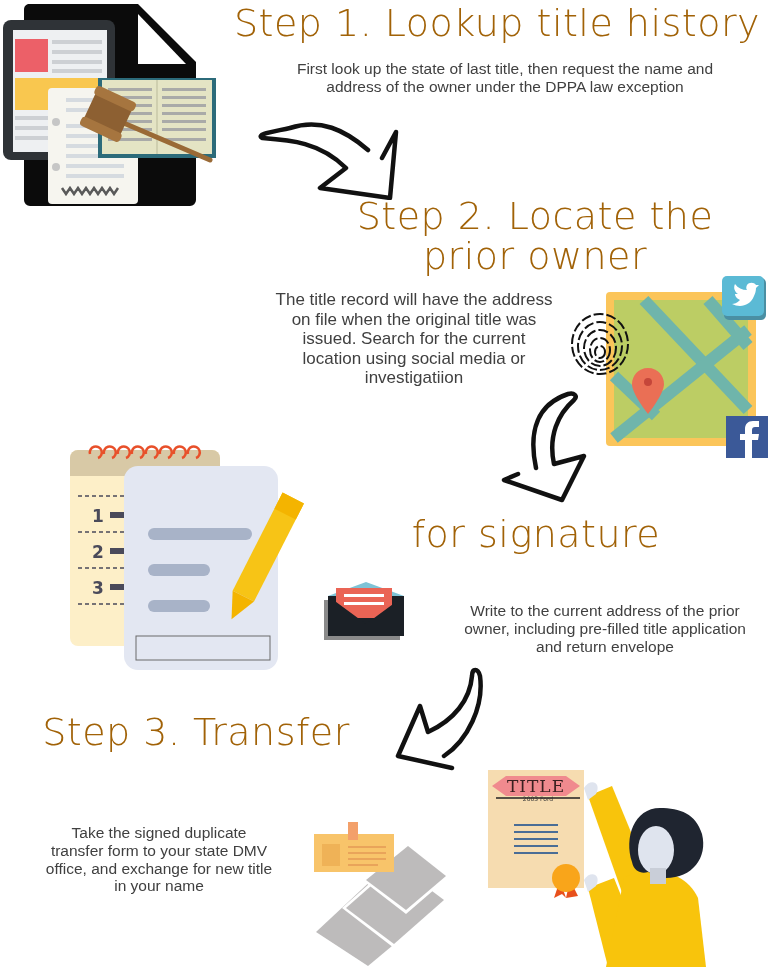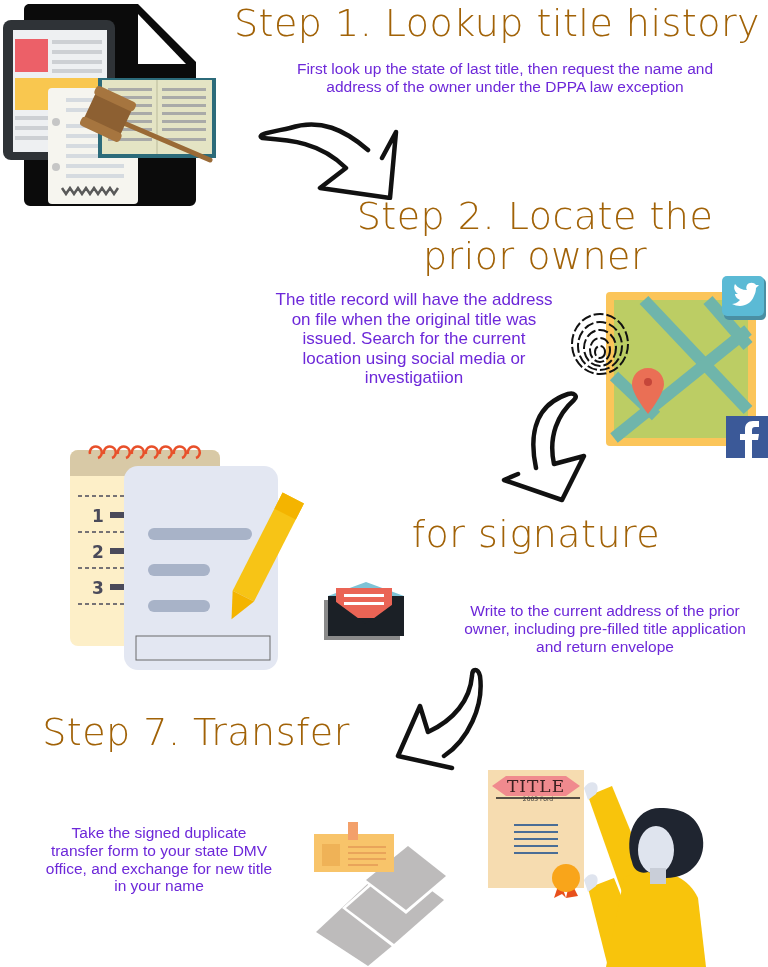--- a/index.html
+++ b/index.html
@@ -1,19 +1,19 @@
 <!DOCTYPE html>
 <html><head>
 <meta charset="utf-8">
 <style>
   html, body { margin: 0; padding: 0; background: #ffffff; }
   body { width: 768px; height: 967px; position: relative; overflow: hidden; font-family: "DejaVu Sans", sans-serif; color: #111; }
   .abs { position: absolute; }
   .heading { font-family: "DejaVu Sans", sans-serif; font-weight: 300; color: #a16207; text-align: center; letter-spacing: 0.5px; line-height: 1.05; }
-  .desc { font-family: "Liberation Sans", sans-serif; color: #6d28d9; text-align: center; line-height: 1.15; }
+  .desc { font-family: "Liberation Sans", sans-serif; color: #404040; text-align: center; line-height: 1.15; }
   svg { display: block; }
 </style>
 </head>
 <body>
 
 <div class="abs" style="left:0;top:0;width:220px;height:210px;">
   <svg width="220" height="210" viewBox="0 0 220 210">
 
     <path d="M28 4 H138 L196 62 V200 a6 6 0 0 1 -6 6 H30 a6 6 0 0 1 -6 -6 V10 a6 6 0 0 1 4 -6 Z" fill="#0b0b0b"></path>
     <path d="M138 14 L186 64 H138 Z" fill="#ffffff"></path>
@@ -198,21 +198,21 @@
   <div>and return envelope</div>
 </div>
 
 <div class="abs" style="left:392px;top:660px;width:100px;height:112px;">
   <svg width="100" height="112" viewBox="0 0 100 112">
     <path d="M52 96 C76 80 92 46 88 16 C86 8 80 8 80 16 C78 40 62 60 36 72 L28 46 L6 96 L60 108" fill="none" stroke="#111" stroke-width="4.5" stroke-linejoin="round" stroke-linecap="round"></path>
   </svg>
 </div>
 
 <div class="abs heading" style="left:0;top:713px;width:392px;font-size:38px;">
-  <div>Step 7. Transfer</div>
+  <div>Step 3. Transfer</div>
 </div>
 
 <div class="abs desc" style="left:14px;top:824px;width:290px;font-size:15.5px;">
   <div>Take the signed duplicate</div>
   <div>transfer form to your state DMV</div>
   <div>office, and exchange for new title</div>
   <div>in your name</div>
 </div>
 
 <div class="abs" style="left:312px;top:820px;width:146px;height:146px;">

